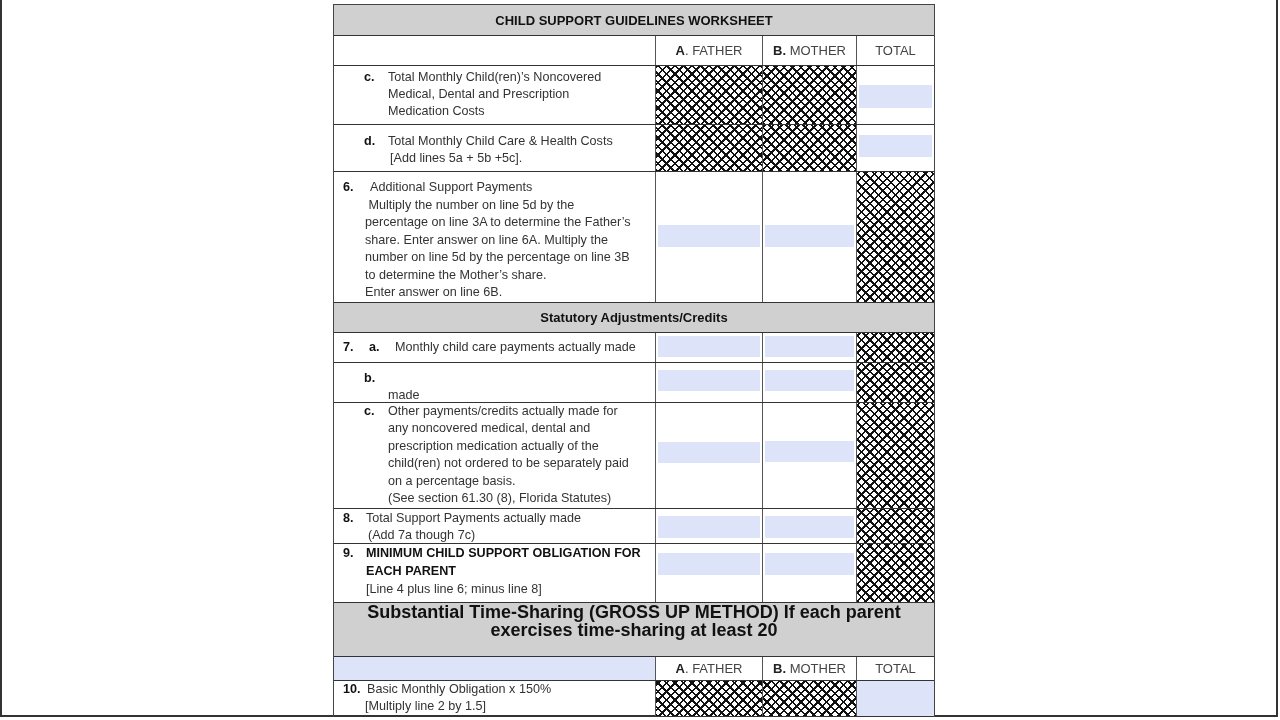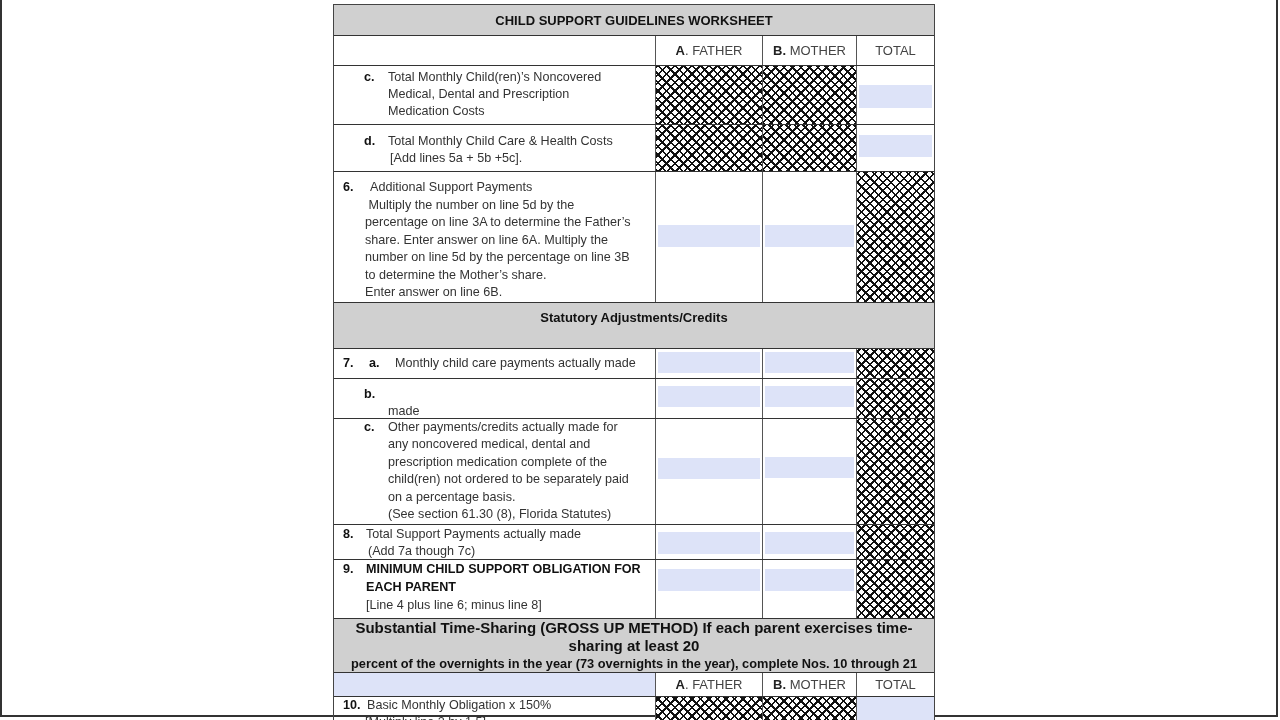--- a/index.html
+++ b/index.html
@@ -114,21 +114,21 @@
     </div>
     <div class="cell c-a">
       <div class="field" style="top:53px; height:22px;"></div>
     </div>
     <div class="cell c-b">
       <div class="field" style="top:53px; height:22px;"></div>
     </div>
     <div class="cell c-t hatch"></div>
   </div>
 
-  <div class="row banner" style="height:46px; line-height:30px;">
+  <div class="row banner" style="height:30px; line-height:30px;">
     <span>Statutory Adjustments/Credits</span>
   </div>
 
   <div class="row" style="height:30px;">
     <div class="cell c-desc desc">
       <span class="num" style="left:9px; top:6px;">7.</span>
       <span class="num" style="left:35px; top:6px;">a.</span>
       <span class="txt" style="left:54px; top:6px;margin-left:7px;">Monthly child care payments actually made</span>
     </div>
     <div class="cell c-a">
@@ -152,21 +152,21 @@
       <div class="field" style="top:7px; height:21px;"></div>
     </div>
     <div class="cell c-t hatch"></div>
   </div>
 
   <div class="row" style="height:106px;">
     <div class="cell c-desc desc">
       <span class="num" style="left:30px; top:0px;">c.</span>
       <span class="txt" style="left:54px; top:0px;">Other payments/credits actually made for</span>
       <span class="txt" style="left:54px; top:17px;">any noncovered medical, dental and</span>
-      <span class="txt" style="left:54px; top:35px;">prescription medication complete of the</span>
+      <span class="txt" style="left:54px; top:35px;">prescription medication actually of the</span>
       <span class="txt" style="left:54px; top:52px;">child(ren) not ordered to be separately paid</span>
       <span class="txt" style="left:54px; top:70px;">on a percentage basis.</span>
       <span class="txt" style="left:54px; top:87px;">(See section 61.30 (8), Florida Statutes)</span>
     </div>
     <div class="cell c-a">
       <div class="field" style="top:39px; height:21px;"></div>
     </div>
     <div class="cell c-b">
       <div class="field" style="top:38px; height:21px;"></div>
     </div>
@@ -198,22 +198,21 @@
     <div class="cell c-a">
       <div class="field" style="top:9px; height:22px;"></div>
     </div>
     <div class="cell c-b">
       <div class="field" style="top:9px; height:22px;"></div>
     </div>
     <div class="cell c-t hatch"></div>
   </div>
 
   <div class="row banner" style="height:54px; line-height:18px; padding-top:0px; display:block;">
-    <div style="padding-top:0px; font-size:15px;">Substantial Time-Sharing (GROSS UP METHOD) If each parent exercises time-sharing at least 20</div>
-    <div style="font-size:12.8px;">percent of the overnights in the year (73 overnights in the year), complete Nos. 10 through 21</div>
+    <div style="padding-top:0px; font-size:18px;">Substantial Time-Sharing (GROSS UP METHOD) If each parent exercises time-sharing at least 20</div>
   </div>
 
   <div class="row" style="height:24px;">
     <div class="cell c-desc" style="background:#dde3f8;"></div>
     <div class="cell c-a colhead">
       <b>A</b>
         <span>. FATHER</span>
     </div>
     <div class="cell c-b colhead">
       <b>B.</b>

